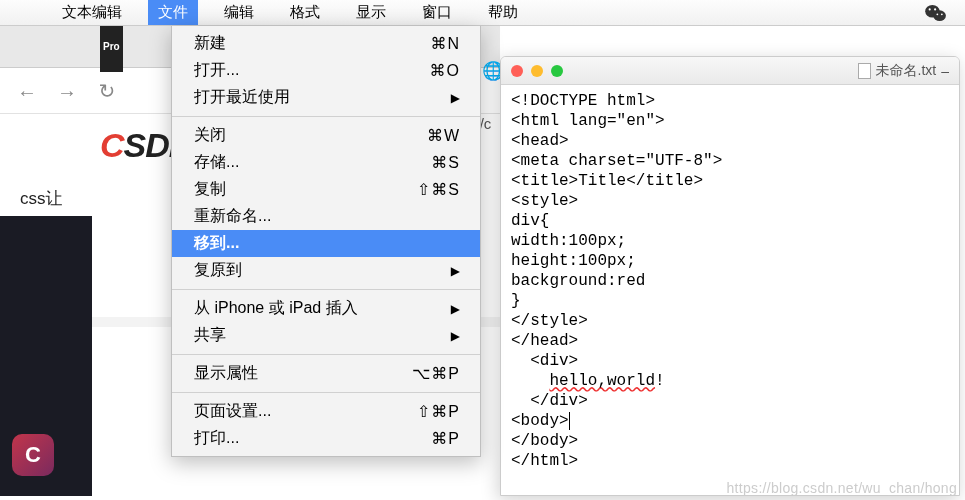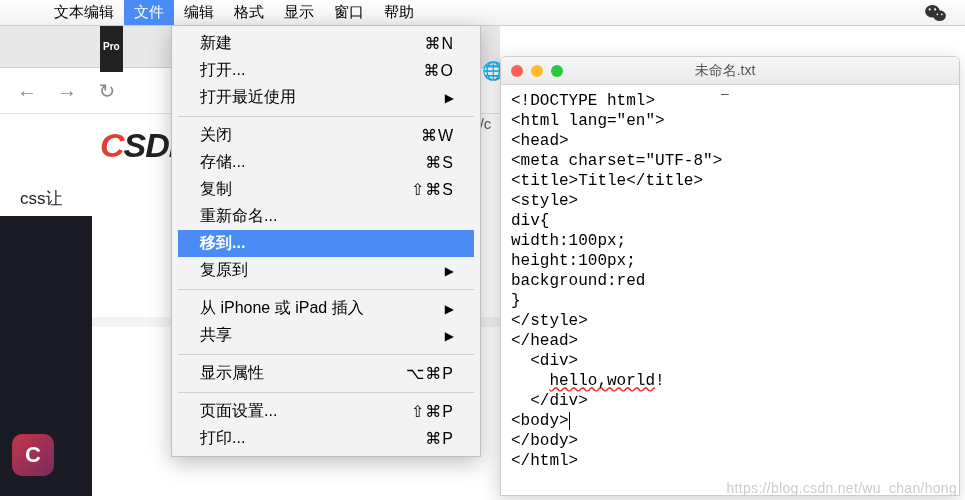--- a/index.html
+++ b/index.html
@@ -12,23 +12,24 @@
       position: relative;
     }
     .menubar {
       position: absolute;
       top: 0; left: 0; right: 0;
       height: 26px;
       background: linear-gradient(#fdfdfd, #f1f1f1);
       border-bottom: 1px solid #ccc;
       display: flex;
       align-items: center;
-      padding-left: 28px;
+      padding-left: 20px;
       font-size: 15px;
       z-index: 100;
+      gap: 16px;
     }
     .apple-logo {
       font-size: 16px;
       margin-right: 16px;
     }
     .menubar-item {
       padding: 3px 10px;
       cursor: default;
     }
     .menubar-item.active {
@@ -47,21 +48,21 @@
     }
     .dropdown {
       position: absolute;
       top: 26px;
       left: 171px;
       width: 310px;
       background: #f3f3f3;
       border: 1px solid #bfbfbf;
       border-top: none;
       box-shadow: 0 6px 20px rgba(0,0,0,0.25);
-      padding: 4px 6px;
+      padding: 4px 0;
       z-index: 200;
       font-size: 16px;
     }
     .dropdown-item {
       display: flex;
       align-items: center;
       padding: 3px 20px 3px 22px;
       cursor: default;
       white-space: nowrap;
     }
@@ -218,21 +219,20 @@
       left: 0;
       right: 0;
       display: flex;
       align-items: center;
       justify-content: flex-end;
       padding-right: 10px;
       gap: 5px;
       font-size: 14px;
       color: #555;
       pointer-events: none;
-      flex-direction: column;
     }
     .doc-icon {
       width: 13px;
       height: 16px;
       border: 1px solid #aaa;
       background: #fff;
       position: relative;
     }
     .editor-body {
       font-family: "Menlo", "Courier New", monospace;

